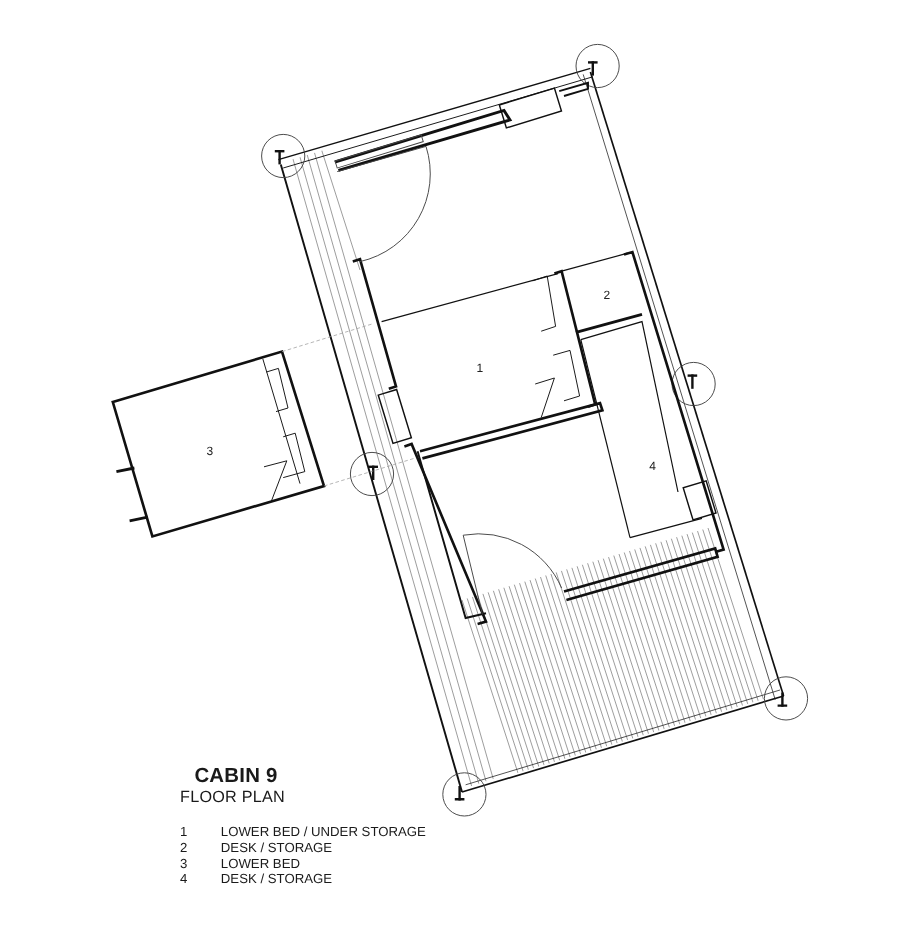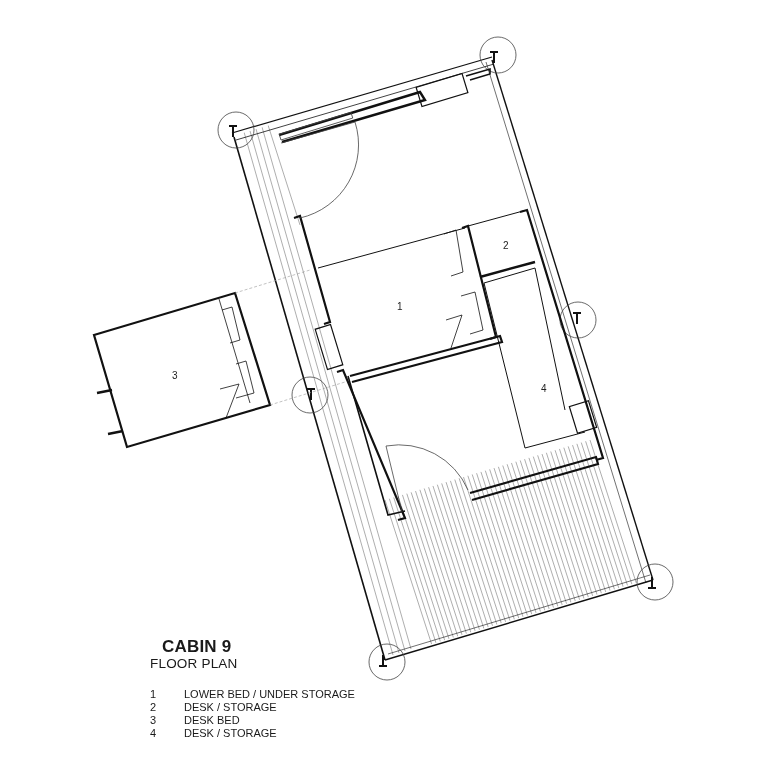--- a/index.html
+++ b/index.html
@@ -183,19 +183,19 @@
   <div class="legend-row">
     <span class="legend-num">1</span>
     <span>LOWER BED / UNDER STORAGE</span>
   </div>
   <div class="legend-row">
     <span class="legend-num">2</span>
     <span>DESK / STORAGE</span>
   </div>
   <div class="legend-row">
     <span class="legend-num">3</span>
-    <span>DESK BED</span>
+    <span>LOWER BED</span>
   </div>
   <div class="legend-row">
     <span class="legend-num">4</span>
     <span>DESK / STORAGE</span>
   </div>
 </div>
 
 </body></html>

